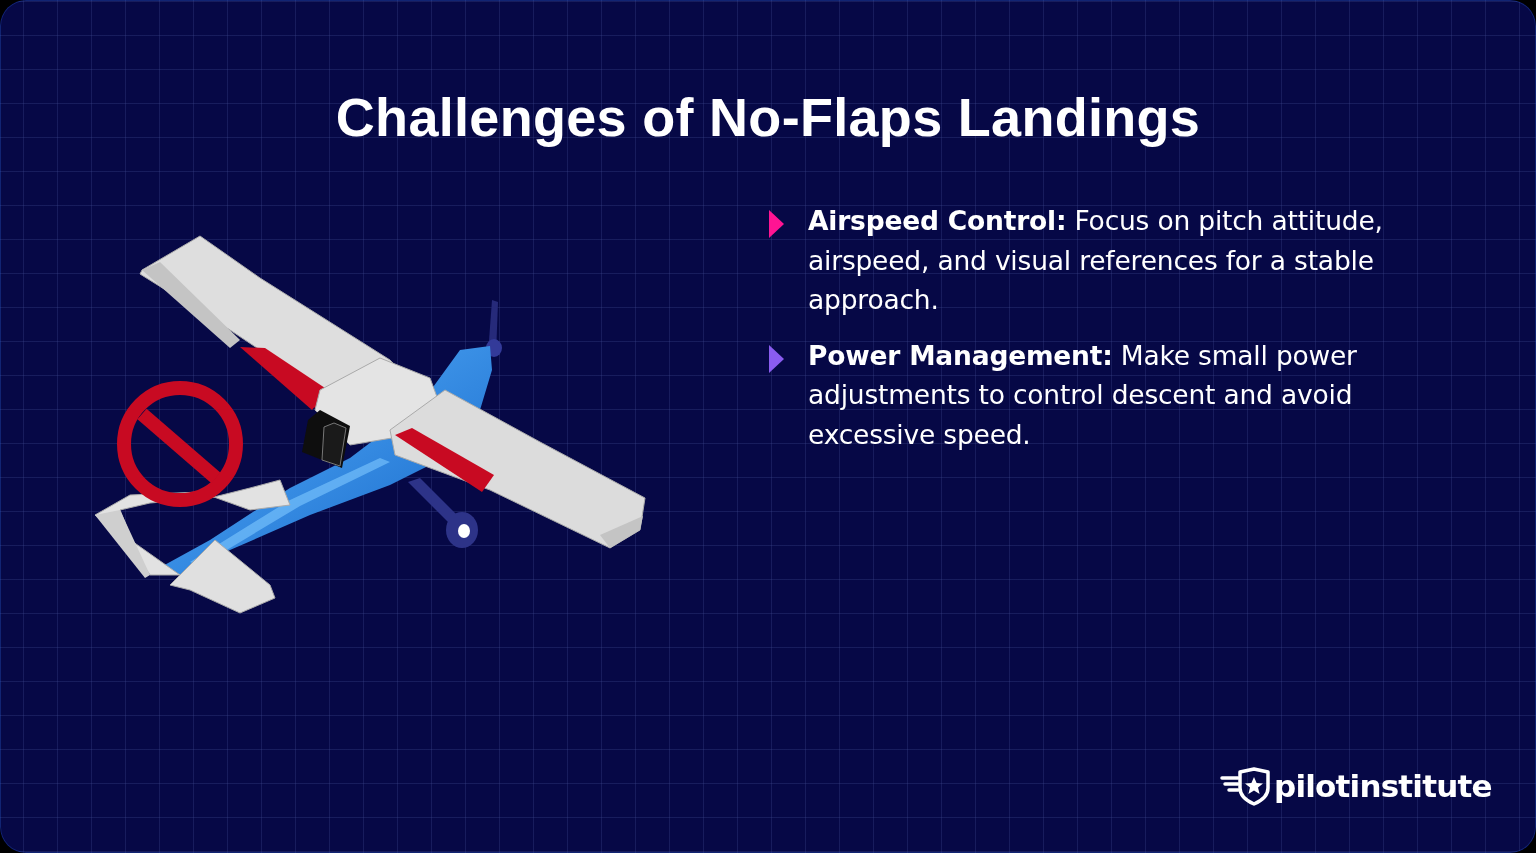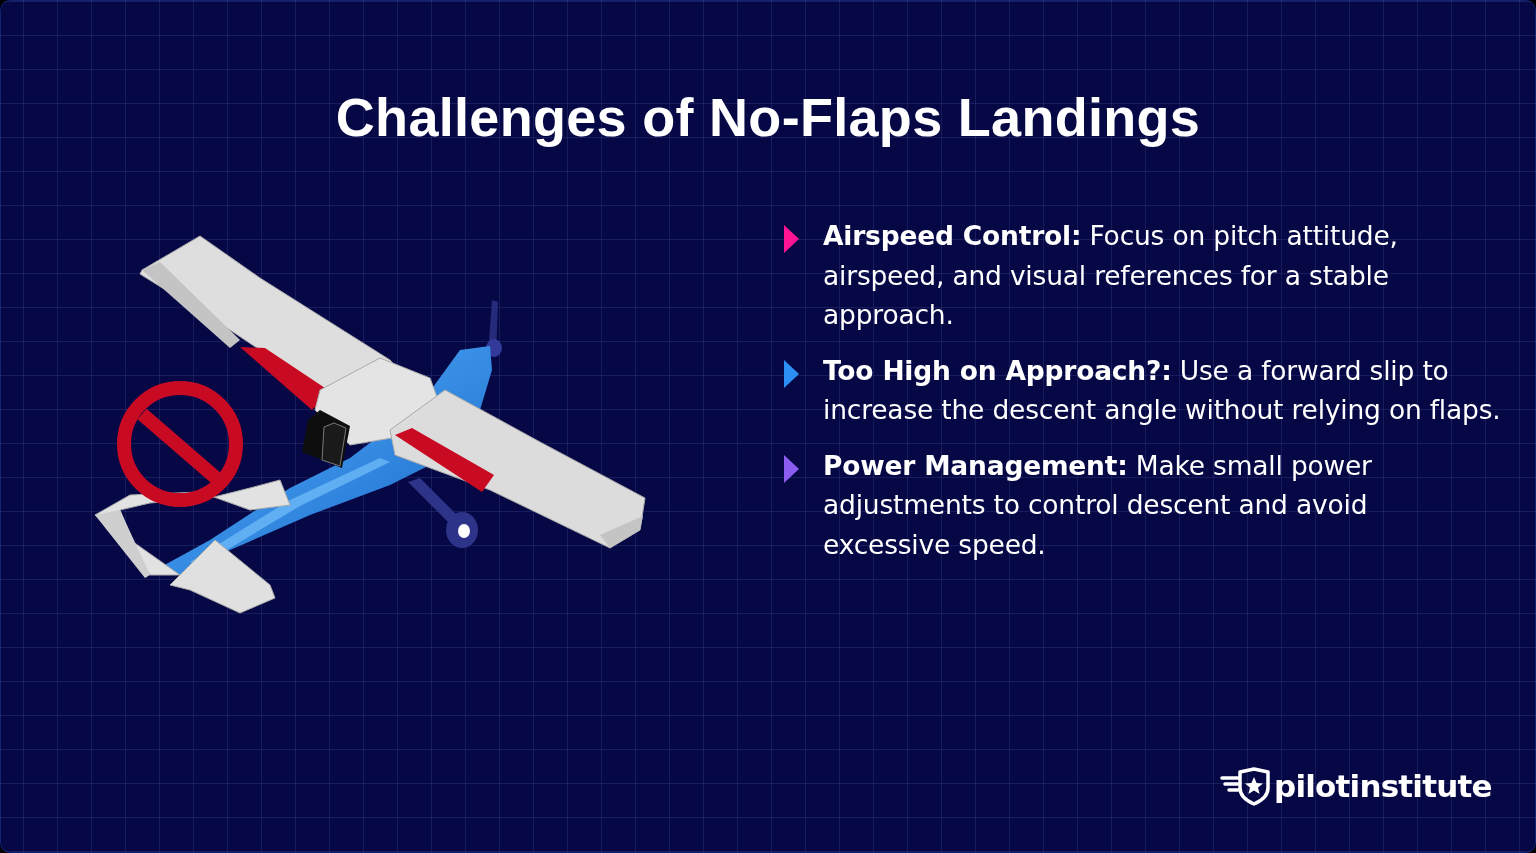--- a/index.html
+++ b/index.html
@@ -4,21 +4,21 @@
   <style>
     html, body {
       margin: 0; padding: 0;
       width: 1536px; height: 853px;
       background: #000000;
       overflow: hidden;
     }
     .card {
       position: absolute; left: 0; top: 0;
       width: 1536px; height: 853px;
-      border-radius: 10px;
+      border-radius: 26px;
       background-color: #060846;
       background-image:
         linear-gradient(to right, rgba(70,80,150,0.28) 1px, transparent 1px),
         linear-gradient(to bottom, rgba(70,80,150,0.28) 1px, transparent 1px);
       background-size: 34px 34px;
       background-position: 23px 1px;
       overflow: hidden;
       box-shadow: inset 0 0 0 1px rgba(40,90,200,0.35);
     }
     .title {
@@ -33,21 +33,21 @@
     }
     .illustration {
       position: absolute;
       left: 90px; top: 230px;
       width: 600px; height: 400px;
     }
     .list {
       position: absolute;
       left: 766px; top: 200px;
       width: 720px;
-      margin: 16px; padding: 0;
+      margin: 1px; padding: 0;
       list-style: none;
     }
     .item {
       position: relative;
       padding-left: 41px;
       color: #ffffff;
       font-family: "DejaVu Sans", sans-serif;
       font-size: 26.5px;
       line-height: 39.5px;
       margin-bottom: 16px;
@@ -131,24 +131,20 @@
       <line x1="32" y1="40" x2="106" y2="104" stroke="#c80a22" stroke-width="14"></line>
     </svg>
   </div>
 
   <ul class="list">
     <li class="item">
       <span class="arrow" style="border-left-color:#ff1493;"></span>
       <span class="lead">Airspeed Control:</span><span> Focus on pitch attitude, airspeed, and visual references for a stable approach.</span>
     </li>
     <li class="item">
-      <span class="arrow" style="border-left-color:#2b8ff5;"></span>
-      <span class="lead">Too High on Approach?:</span><span> Use a forward slip to increase the descent angle without relying on flaps.</span>
-    </li>
-    <li class="item">
       <span class="arrow" style="border-left-color:#8a5cf0;"></span>
       <span class="lead">Power Management:</span><span> Make small power adjustments to control descent and avoid excessive speed.</span>
     </li>
   </ul>
 
   <div class="logo">
     <svg width="50" height="40" viewBox="0 0 50 40">
       <path d="M2 12 L18 12 M5 18 L18 18 M9 24 L18 24" stroke="#ffffff" stroke-width="3.5" stroke-linecap="round"></path>
       <path d="M20 6 L34 3 L48 6 L48 22 Q48 32 34 38 Q20 32 20 22 Z" fill="none" stroke="#ffffff" stroke-width="3.5" stroke-linejoin="round"></path>
       <path d="M34 11 L36.6 17 L43 17.4 L38 21.6 L39.6 28 L34 24.4 L28.4 28 L30 21.6 L25 17.4 L31.4 17 Z" fill="#ffffff"></path>

